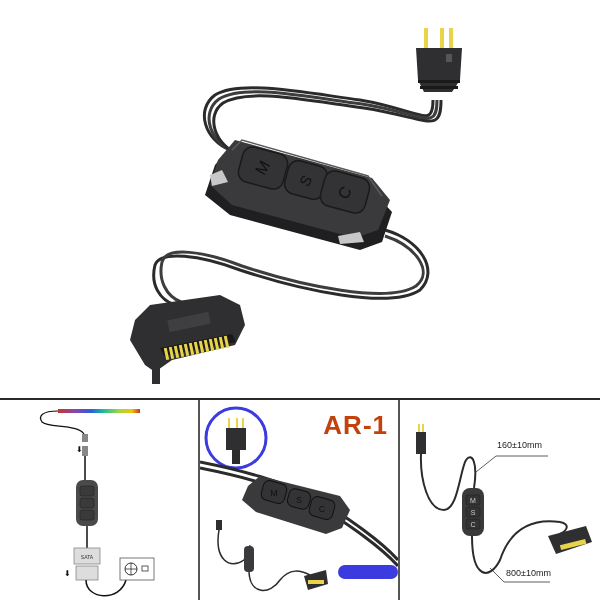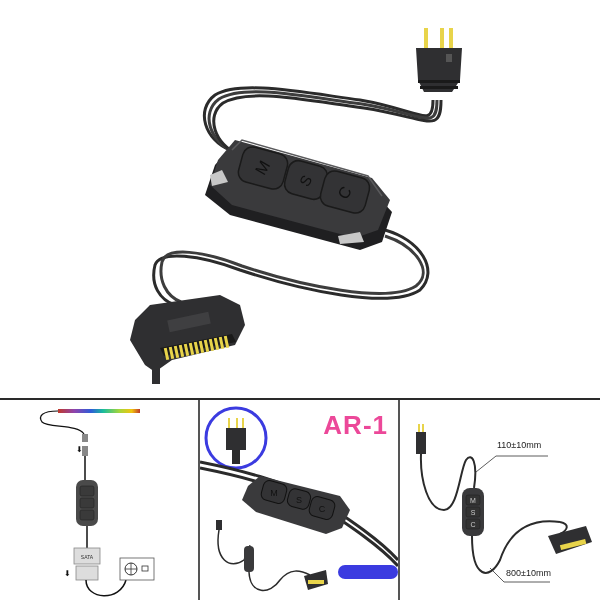--- a/index.html
+++ b/index.html
@@ -5,21 +5,21 @@
   * { box-sizing: border-box; margin: 0; padding: 0; }
   html, body { width: 600px; height: 600px; background: #ffffff; overflow: hidden; }
   body { position: relative; font-family: "Liberation Sans", sans-serif; }
   .hero { position: absolute; left: 0; top: 0; width: 600px; height: 398px; }
   .panels { position: absolute; left: 0; top: 398px; width: 600px; height: 202px; border-top: 2px solid #2a2a2a; }
   .panel { position: absolute; top: 0; height: 202px; }
   .p1 { left: 0; width: 198px; }
   .p2 { left: 198px; width: 202px; border-left: 2px solid #555; border-right: 2px solid #555; }
   .p3 { left: 400px; width: 200px; }
   .panel svg, .hero svg { position: absolute; left: 0; top: 0; }
-  .model-label { position: absolute; right: 10px; top: 10px; font-size: 26px; font-weight: bold; color: #ec4899; letter-spacing: 1px; }
+  .model-label { position: absolute; right: 10px; top: 10px; font-size: 26px; font-weight: bold; color: #c2410c; letter-spacing: 1px; }
   .dim { position: absolute; font-size: 9px; color: #222; }
   .dim-top { left: 97px; top: 40px; }
   .dim-bottom { left: 106px; top: 168px; }
 </style>
 </head>
 <body>
 
 <div class="hero">
   <svg width="600" height="398" viewBox="0 0 600 398">
 
@@ -161,16 +161,16 @@
       <text x="73" y="115" font-size="7" text-anchor="middle" fill="#ccc">S</text>
       <text x="73" y="127" font-size="7" text-anchor="middle" fill="#ccc">C</text>
       <path d="M72,136 C72,180 90,180 100,160 C110,130 130,118 160,122" stroke="#2b2b2b" stroke-width="2" fill="none"></path>
       <path d="M160,122 C170,124 168,130 160,134" stroke="#2b2b2b" stroke-width="2" fill="none"></path>
       <path d="M148,136 L186,126 L192,142 L156,154 Z" fill="#2f2f31"></path>
       <rect x="160" y="142" width="26" height="5" fill="#e8d44a" transform="rotate(-14 173 144)"></rect>
 
       <polyline points="76,72 96,56 148,56" stroke="#333" stroke-width="0.8" fill="none"></polyline>
       <polyline points="90,168 104,182 150,182" stroke="#333" stroke-width="0.8" fill="none"></polyline>
     </svg>
-    <div class="dim dim-top">110±10mm</div>
+    <div class="dim dim-top">160±10mm</div>
     <div class="dim dim-bottom">800±10mm</div>
   </div>
 </div>
 
 </body></html>

